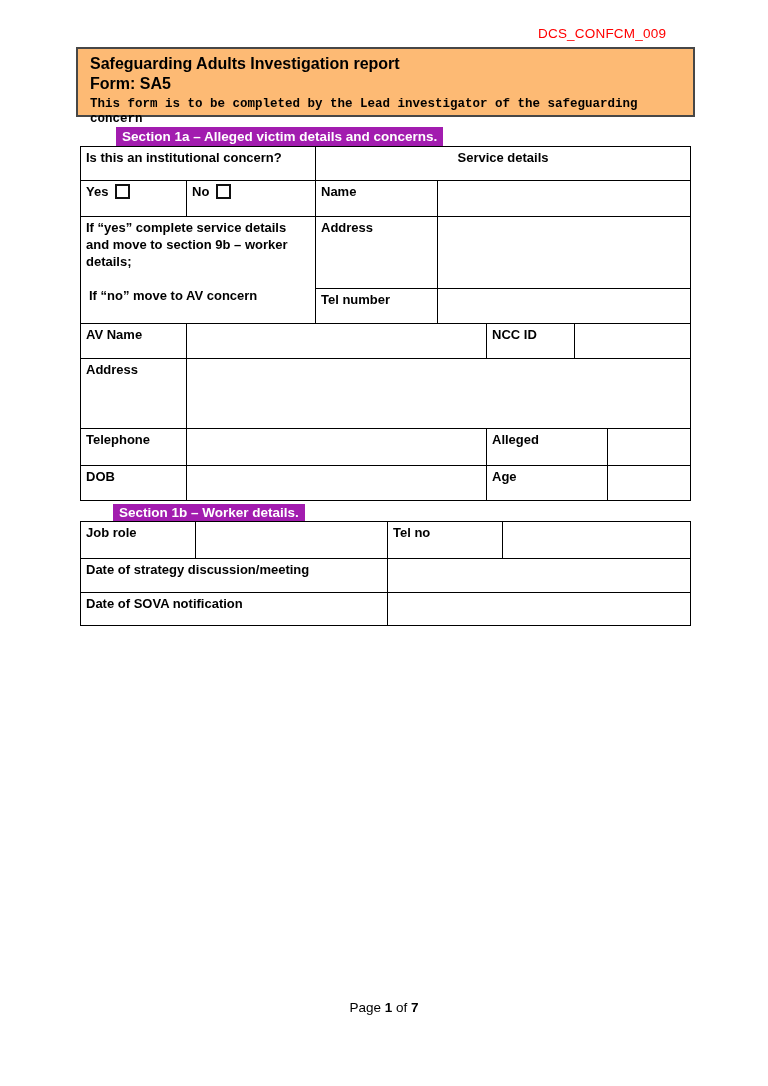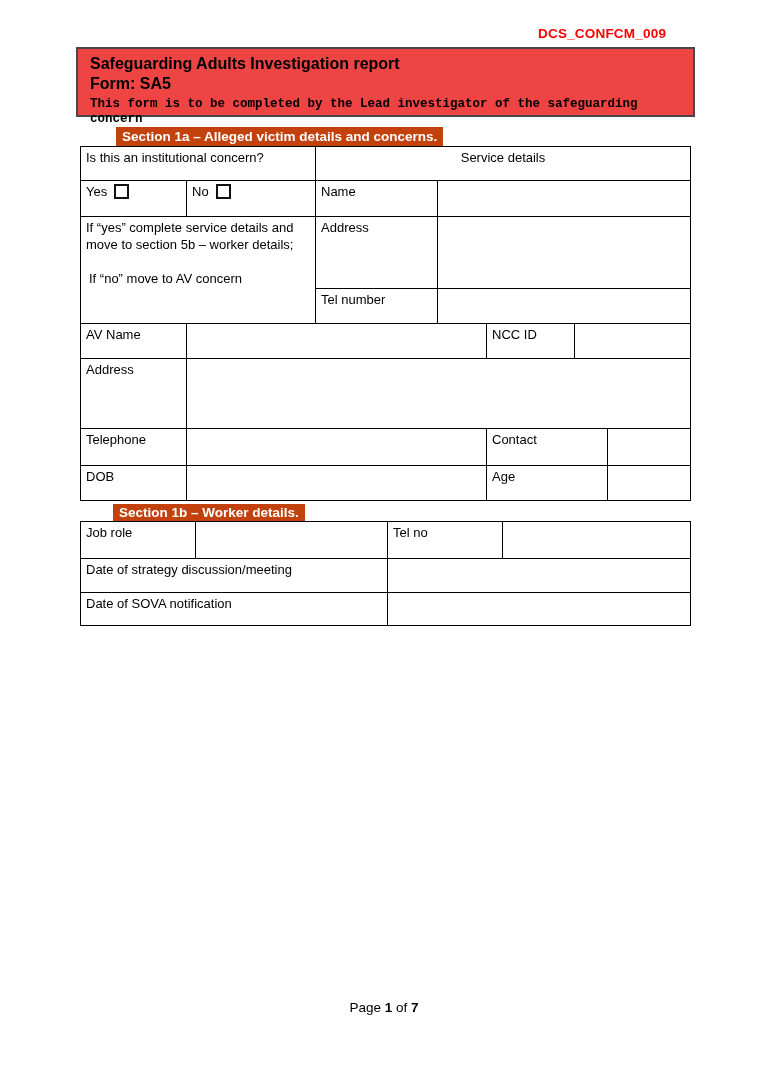--- a/index.html
+++ b/index.html
@@ -12,52 +12,52 @@
     font-family: "Liberation Sans", "DejaVu Sans", sans-serif;
     color: #000;
     overflow: hidden;
   }
 
   .doc-ref {
     position: absolute;
     left: 538px;
     top: 26px;
     font-size: 13.5px;
-    font-weight: 700;
+    font-weight: 400;
     color: #ff0000;
     letter-spacing: 0.2px;
     white-space: nowrap;
   }
 
   .header-box {
     position: absolute;
     left: 76px;
     top: 47px;
     width: 619px;
     height: 70px;
-    background: #ef4444;
+    background: #fdba74;
     border: 2px solid #474747;
     padding: 5px 12px 0 12px;
   }
   .header-title {
     font-size: 16px;
     font-weight: 700;
     line-height: 20px;
   }
   .header-sub {
     margin-top: 3px;
     font-size: 12.5px;
     font-weight: 700;
     line-height: 15px;
     font-family: Liberation Mono, monospace;
   }
 
   .section-bar {
     position: absolute;
-    background: #c2410c;
+    background: #a21caf;
     color: #ffffff;
     font-size: 13.5px;
     font-weight: 700;
     padding: 0 6px;
     white-space: nowrap;
   }
   .bar-1a { left: 116px; top: 127px; height: 19px; line-height: 19px; }
   .bar-1b { left: 113px; top: 504px; height: 18px; line-height: 18px; }
 
   table.form {
@@ -67,21 +67,21 @@
     table-layout: fixed;
     width: 610px;
   }
   .table-1a { top: 146px; }
   .table-1b { top: 521px; }
   table.form td {
     border: 1px solid #000;
     vertical-align: top;
     padding: 2px 5px;
     font-size: 13px;
-    font-weight: 400;
+    font-weight: 700;
     line-height: 17px;
     overflow: hidden;
   }
   td.center { text-align: center; }
 
   .checkbox {
     display: inline-block;
     width: 15px;
     height: 15px;
     border: 2px solid #111;
@@ -134,21 +134,21 @@
       <td colspan="5" class="center">Service details</td>
     </tr>
     <tr style="height:36px">
       <td><span>Yes</span><span class="checkbox"></span></td>
       <td><span>No</span><span class="checkbox"></span></td>
       <td>Name</td>
       <td colspan="4"></td>
     </tr>
     <tr style="height:72px">
       <td colspan="2" rowspan="2">
-        <div>If “yes” complete service details and move to section 5b – worker details;</div>
+        <div>If “yes” complete service details and move to section 9b – worker details;</div>
         <div class="ifno">If “no” move to AV concern</div>
       </td>
       <td>Address</td>
       <td colspan="4"></td>
     </tr>
     <tr style="height:35px">
       <td>Tel number</td>
       <td colspan="4"></td>
     </tr>
     <tr style="height:35px">
@@ -157,21 +157,21 @@
       <td>NCC ID</td>
       <td colspan="2"></td>
     </tr>
     <tr style="height:70px">
       <td>Address</td>
       <td colspan="6"></td>
     </tr>
     <tr style="height:37px">
       <td>Telephone</td>
       <td colspan="3"></td>
-      <td colspan="2">Contact</td>
+      <td colspan="2">Alleged</td>
       <td></td>
     </tr>
     <tr style="height:35px">
       <td>DOB</td>
       <td colspan="3"></td>
       <td colspan="2">Age</td>
       <td></td>
     </tr>
   </tbody>
     </table>

